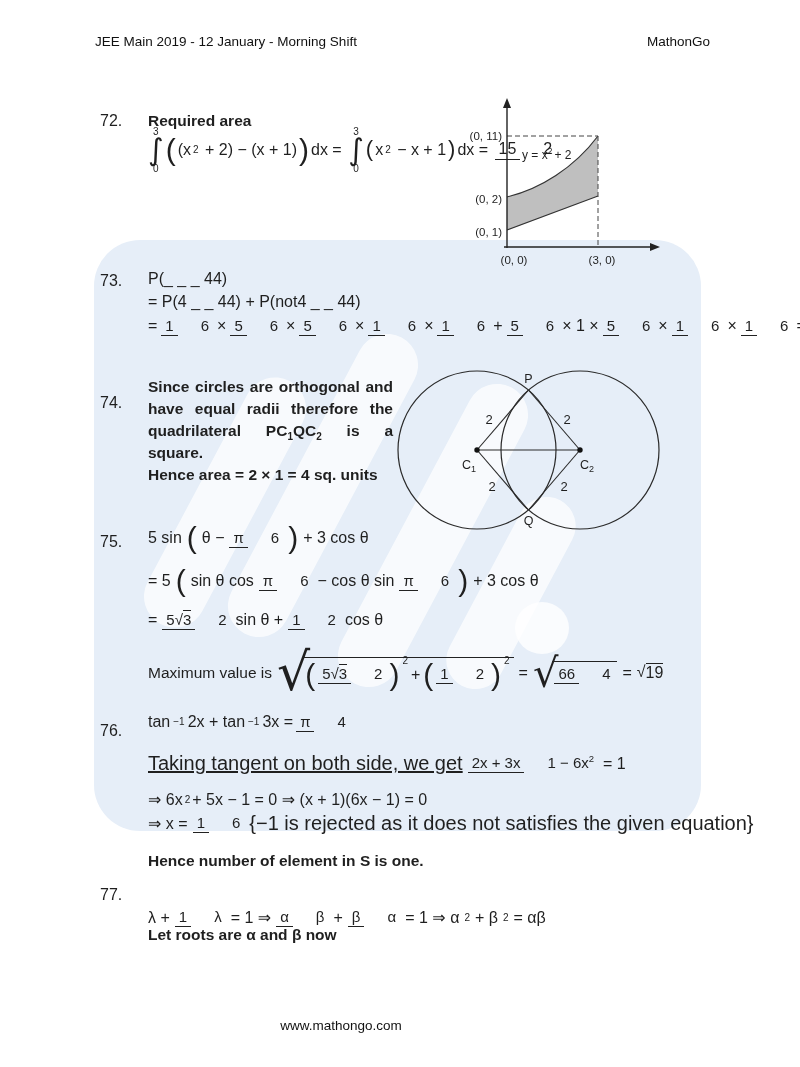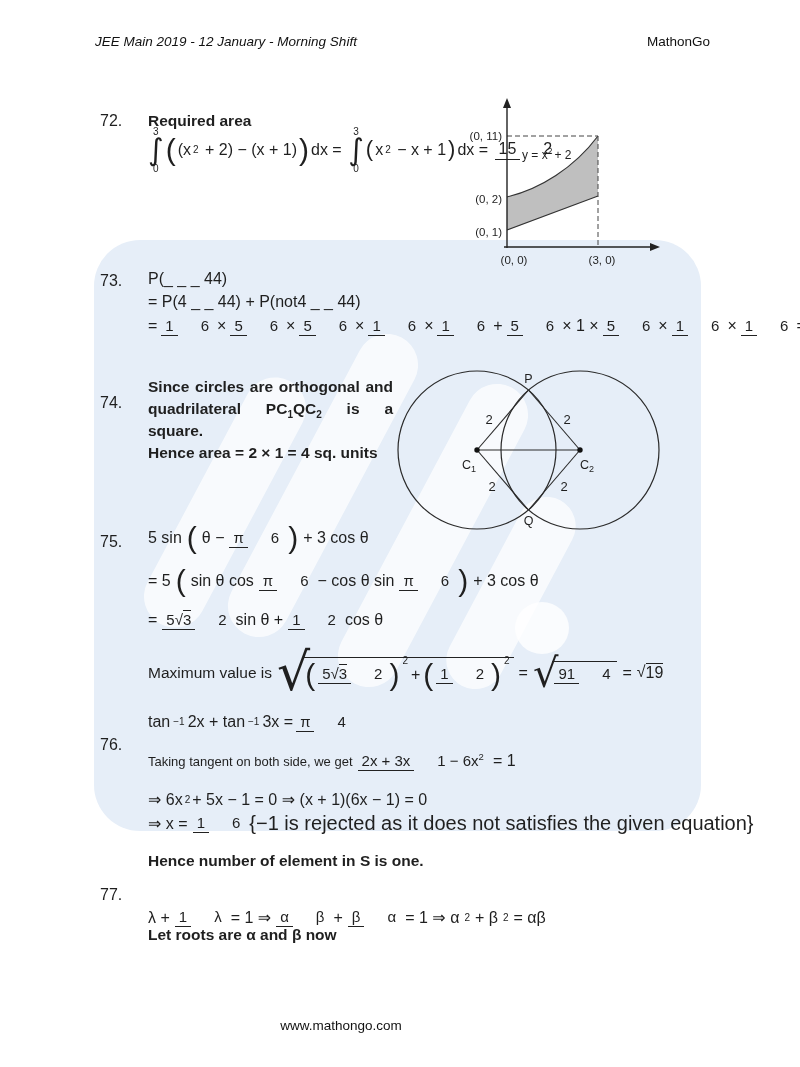--- a/index.html
+++ b/index.html
@@ -47,21 +47,21 @@
   .sqrtL .rad { font-size:52px; line-height:0.8; font-family:"DejaVu Sans", sans-serif; }
   .sqrtL .cnt { display:inline-flex; align-items:center; gap:3px; border-top:1.6px solid #222; margin-left:-7px; padding:3px 4px 0 2px; }
   .just { text-align:justify; text-align-last:justify; }
   svg text { font-family:"Liberation Sans", sans-serif; fill:#1f1f1f; }
 </style>
 </head>
 <body>
 
 <div class="page">
 
-  <div class="abs hdr" style="left:95px; top:34px;font-style:italic;">JEE Main 2019 - 12 January - Morning Shift</div>
+  <div class="abs hdr" style="left:95px; top:34px;">JEE Main 2019 - 12 January - Morning Shift</div>
   <div class="abs hdr" style="right:90px; top:34px;">MathonGo</div>
 
   <div class="card">
     <div>
       <span class="wm-bar" style="left:100px; top:125px; width:62px; height:275px;"></span>
       <span class="wm-bar" style="left:198px; top:78px; width:62px; height:335px;"></span>
       <span class="wm-bar" style="left:308px; top:128px; width:62px; height:335px;"></span>
       <span class="wm-bar" style="left:388px; top:248px; width:58px; height:210px;"></span>
       <span class="wm-dot" style="left:421px; top:362px; width:54px; height:52px;"></span>
     </div>
@@ -178,20 +178,21 @@
     <span class="tok">=</span>
     <span class="frac">
         <span class="num">175</span>
         <span class="den"><span>6</span><sup class="ds">5</sup></span>
       </span>
   </div>
 
   <div class="abs pnum" style="left:100px; top:394px;">74.</div>
   <div class="abs prose" style="left:148px; top:376px; width:245px;">
     <div class="just">Since circles are orthogonal and</div>
+    <div class="just">have equal radii therefore the</div>
     <div class="just"><span>quadrilateral</span> <span><span>PC</span><sub class="b">1</sub><span>QC</span><sub class="b">2</sub></span> <span>is</span> <span>a</span></div>
     <div>square.</div>
     <div>Hence area = 2 × 1 = 4 sq. units</div>
   </div>
 
   <svg class="abs" style="left:388px; top:366px;" width="284" height="166" viewBox="0 0 284 166">
     <circle cx="89" cy="84" r="79" fill="none" stroke="#2a2a2a" stroke-width="1.2"></circle>
     <circle cx="192" cy="84" r="79" fill="none" stroke="#2a2a2a" stroke-width="1.2"></circle>
     <line x1="89" y1="84" x2="140.5" y2="24" stroke="#2a2a2a" stroke-width="1.1"></line>
     <line x1="89" y1="84" x2="140.5" y2="144" stroke="#2a2a2a" stroke-width="1.1"></line>
@@ -271,46 +272,46 @@
           </span>
         <span class="bp">)</span>
           <sup class="s" style="align-self:flex-start;">2</sup>
       </span>
     </span>
     <span class="tok">=</span>
     <span class="sqrtM">
       <span class="rad">√</span>
       <span class="cnt">
           <span class="frac">
-            <span class="num">91</span>
+            <span class="num">66</span>
             <span class="den">4</span>
           </span>
         </span>
     </span>
     <span class="tok">=</span>
     <span class="sqrtS">
         <span>√</span>
         <span class="ov">19</span>
       </span>
   </div>
 
-  <div class="abs pnum" style="left:100px; top:722px;margin-top:14px;">76.</div>
+  <div class="abs pnum" style="left:100px; top:722px;">76.</div>
   <div class="abs eqrow" style="left:148px; top:713px; gap:3px;">
     <span class="tok">tan</span>
       <sup class="s">−1</sup>
     <span class="tok">2x + tan</span>
       <sup class="s">−1</sup>
     <span class="tok">3x =</span>
     <span class="frac">
         <span class="num">π</span>
         <span class="den">4</span>
       </span>
   </div>
   <div class="abs eqrow" style="left:148px; top:752px;">
-    <span class="tok" style="font-size:13px;">Taking tangent on both side, we get</span>
+    <span class="tok" style="font-size:20px;text-decoration:underline;">Taking tangent on both side, we get</span>
     <span class="frac">
         <span class="num">2x + 3x</span>
         <span class="den"><span>1 − 6x</span><sup class="ds">2</sup></span>
       </span>
     <span class="tok">= 1</span>
   </div>
   <div class="abs eqrow" style="left:148px; top:790px; gap:2px;">
     <span class="tok">⇒ 6x</span>
       <sup class="s">2</sup>
       <span class="tok">+ 5x − 1 = 0 ⇒ (x + 1)(6x − 1) = 0</span>

